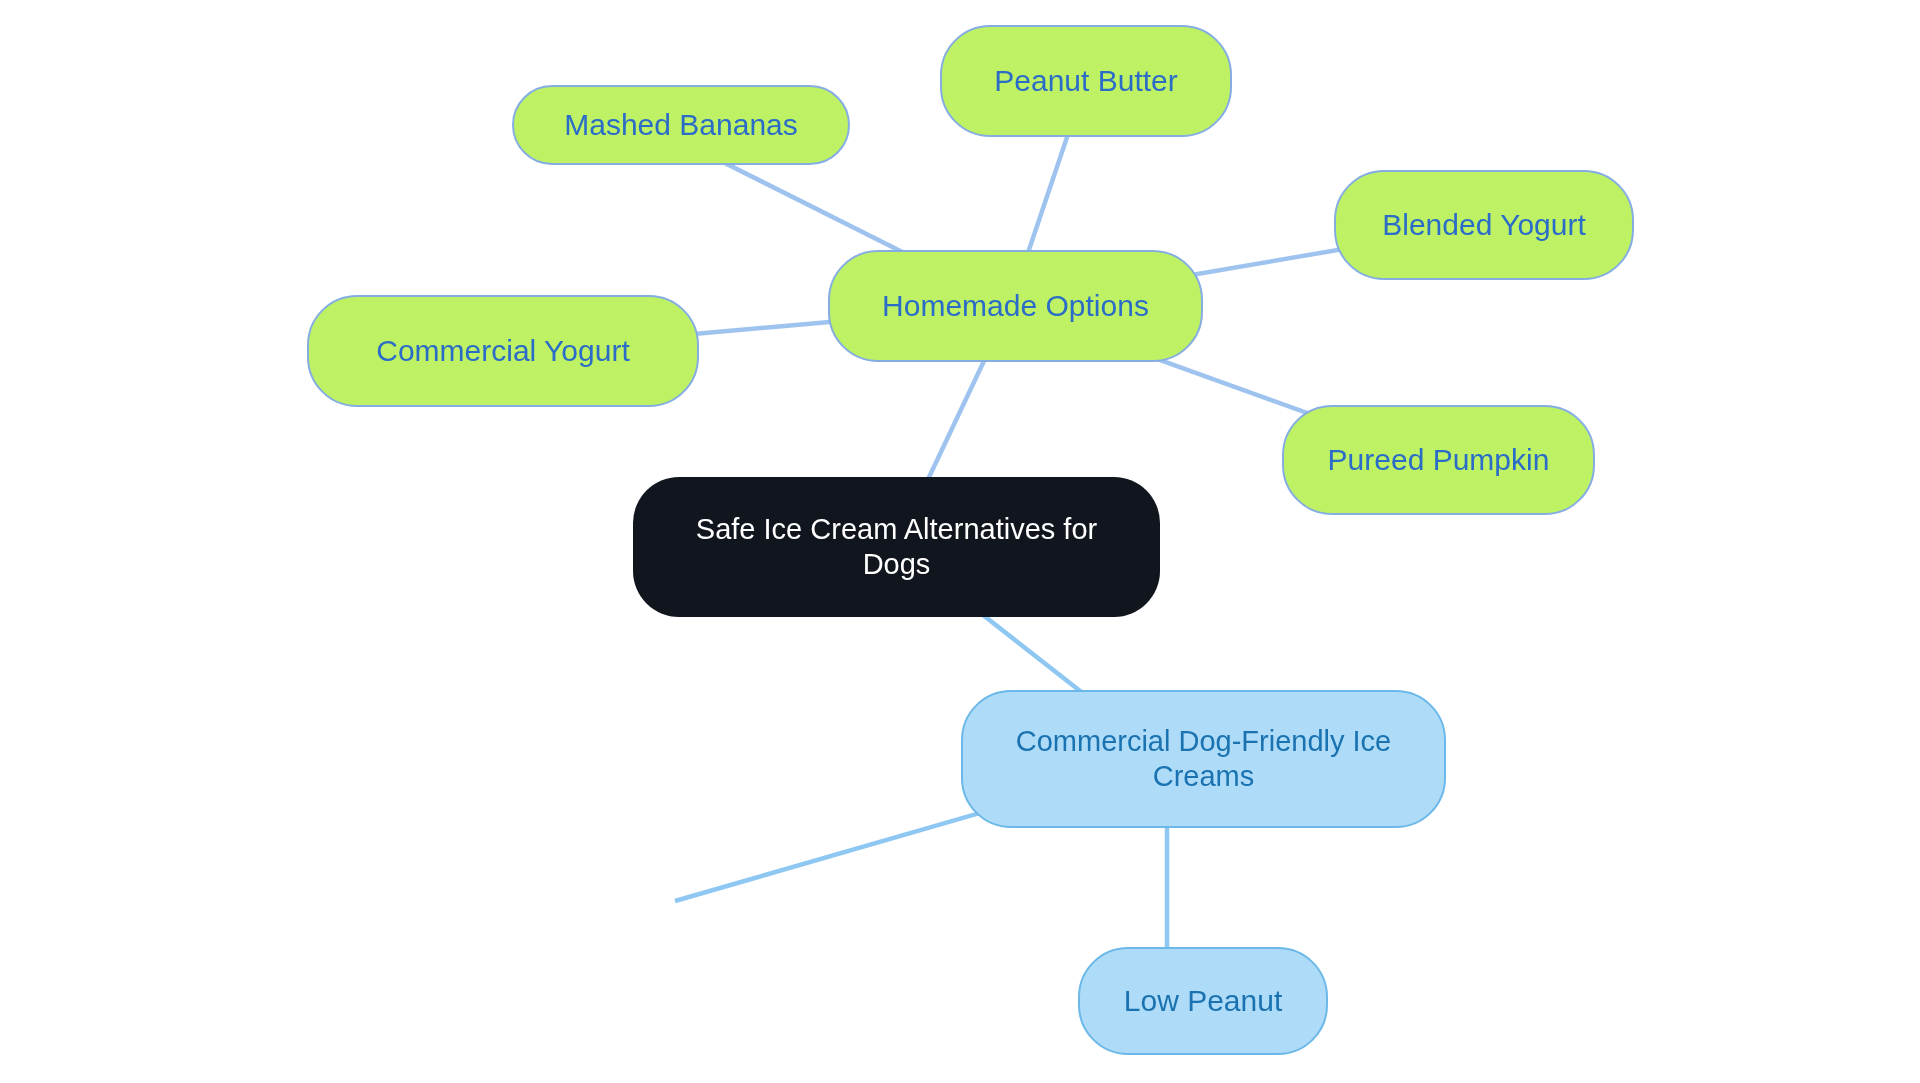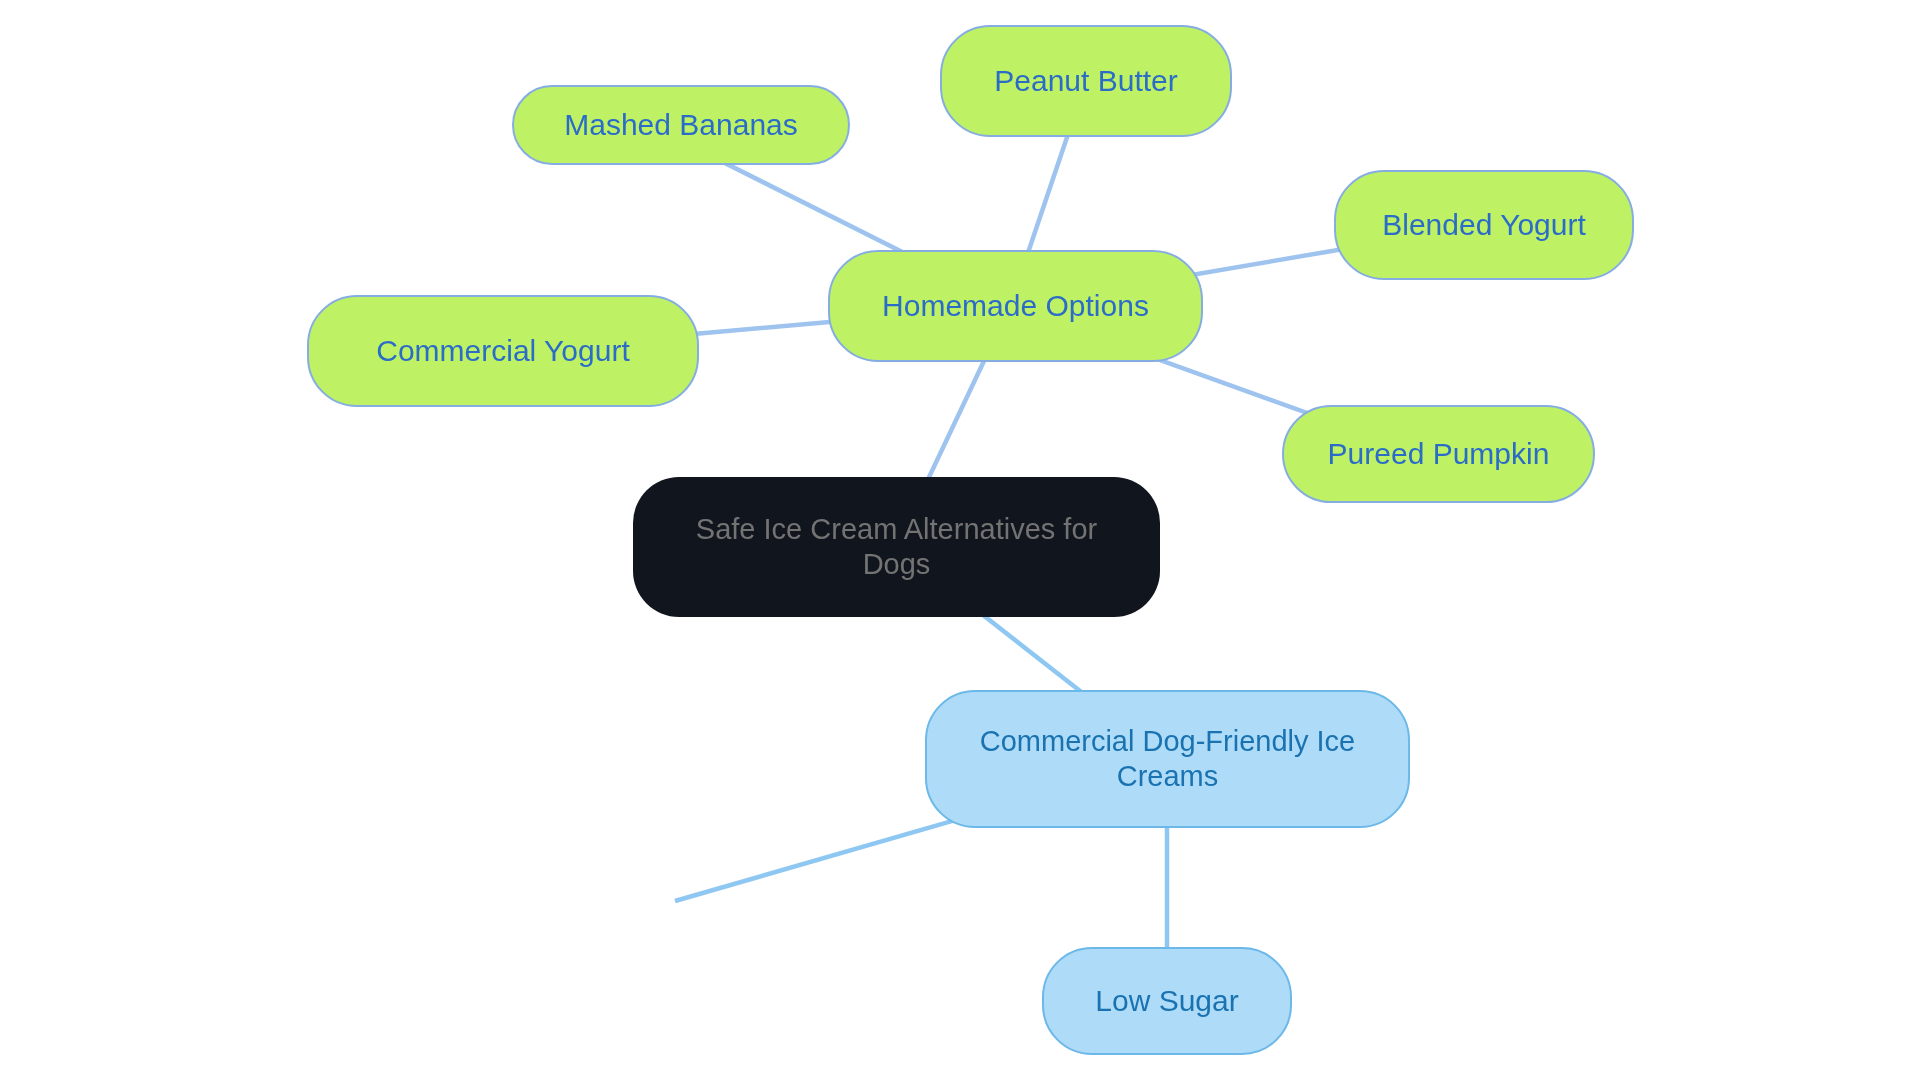--- a/index.html
+++ b/index.html
@@ -31,36 +31,37 @@
     box-sizing: border-box;
     border-radius: 50px;
     font-size: 30px;
     line-height: 1.22;
     user-select: none;
   }
   .node span { display: block; }
   
   .central {
     background: #11161e;
-    color: #737373;
+    color: #ffffff;
     border-radius: 46px;
     font-size: 29px;
     padding: 0 44px;
   }
   
   .b1 {
     background: #bef264;
     border: 2px solid #85ade2;
     color: #2a6cc8;
   }
   
   .b2 {
     background: #aedcf8;
     border: 2px solid #6cb8e8;
     color: #1a73b0;
+    margin-left: 36px;
   }
 </style>
 </head>
 <body>
 
 <div class="canvas">
 
   <svg class="edges" width="1920" height="1083" viewBox="0 0 1920 1083">
     <line x1="1010" y1="306" x2="681" y2="141" stroke="#9ec3ef" stroke-width="4.5"></line>
     <line x1="1010" y1="306" x2="1086" y2="81" stroke="#9ec3ef" stroke-width="4.5"></line>
@@ -90,26 +91,26 @@
   </div>
 
   <div class="node b1" style="left:1334px; top:170px; width:300px; height:110px;">
     <span>Blended Yogurt</span>
   </div>
 
   <div class="node b1" style="left:307px; top:295px; width:392px; height:112px;">
     <span>Commercial Yogurt</span>
   </div>
 
-  <div class="node b1" style="left:1282px; top:405px; width:313px; height:98px;">
+  <div class="node b1" style="left:1282px; top:405px; width:313px; height:110px;">
     <span>Pureed Pumpkin</span>
   </div>
 
   <div class="node b2" style="left:925px; top:690px; width:485px; height:138px; padding:0 44px; font-size:29px;">
     <span>Commercial Dog-Friendly Ice Creams</span>
   </div>
 
 
   <div class="node b2" style="left:1042px; top:947px; width:250px; height:108px;">
-    <span>Low Sugar</span>
+    <span>Low Peanut</span>
   </div>
 
 </div>
 
 </body></html>

